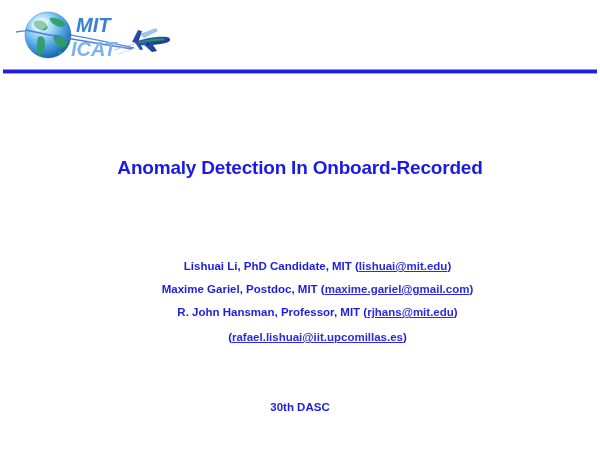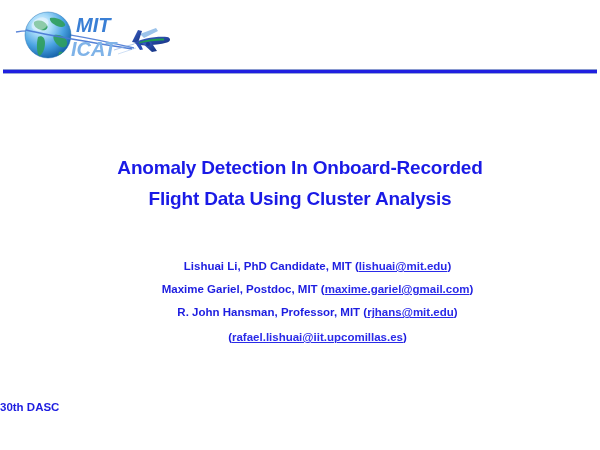--- a/index.html
+++ b/index.html
@@ -103,20 +103,21 @@
   .paren {
     color: #1d1de0;
   }
 
   
   .conf-block {
     position: absolute;
     left: 0;
     top: 394px;
     width: 600px;
+    text-align: center;
   }
   .conf-line {
     font-size: 11.5px;
     font-weight: bold;
     color: #1d1de0;
     line-height: 27px;
   }
 </style>
 </head>
 <body>
@@ -189,21 +190,20 @@
   </div>
 
   <div class="header-rule">
     <div class="rule-top"></div>
     <div class="rule-mid"></div>
     <div class="rule-bot"></div>
   </div>
 
   <div class="title-block">
     <div class="title-line">Anomaly Detection In Onboard-Recorded</div>
-    <div class="title-line">Flight Data Using Cluster Analysis</div>
   </div>
 
   <div class="authors-block">
 
     <div class="author-line">
       <span>Lishuai Li, PhD Candidate, MIT (</span><a class="email" href="#">lishuai@mit.edu</a><span class="paren">)</span>
     </div>
 
     <div class="author-line">
       <span>Maxime Gariel, Postdoc, MIT (</span><a class="email" href="#">maxime.gariel@gmail.com</a><span class="paren">)</span>

